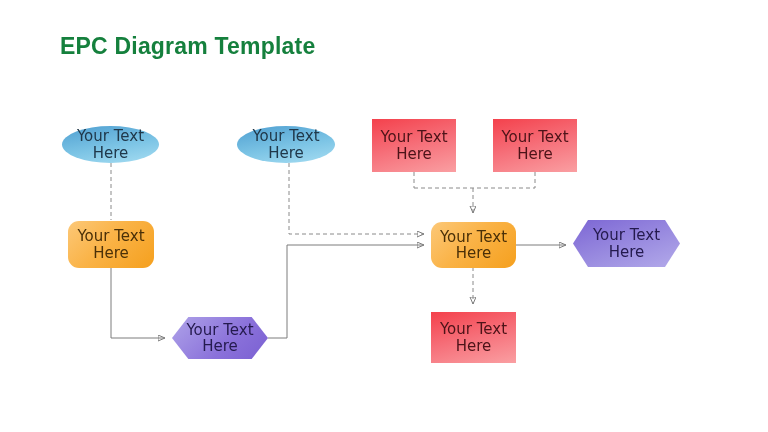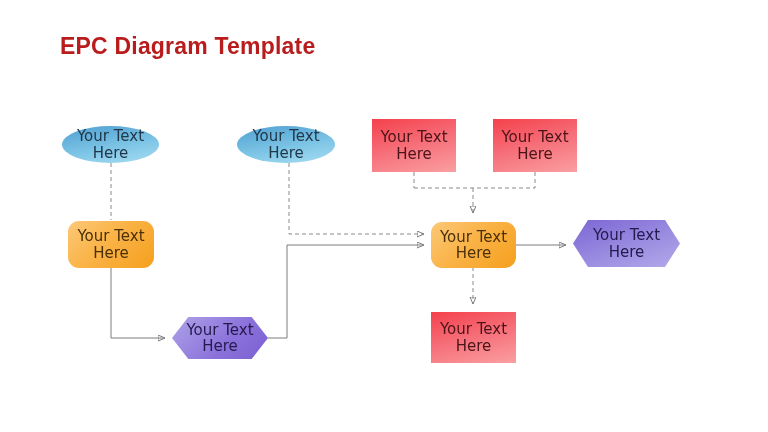--- a/index.html
+++ b/index.html
@@ -3,21 +3,21 @@
 <meta charset="utf-8">
 <style>
   html,body{margin:0;padding:0;background:#ffffff;}
   .stage{
     position:relative;width:768px;height:432px;background:#ffffff;
     font-family:"DejaVu Sans","Liberation Sans",sans-serif;overflow:hidden;
   }
   .page-title{
     position:absolute;left:60px;top:33px;margin:0;
     font-family:"Liberation Sans","DejaVu Sans",sans-serif;
-    font-size:23px;font-weight:700;color:#b91c1c;letter-spacing:.2px;
+    font-size:23px;font-weight:700;color:#15803d;letter-spacing:.2px;
   }
   .connector-layer{position:absolute;left:0;top:0;width:768px;height:432px;}
   .connector-layer path{fill:none;stroke:#7d7d7d;stroke-width:1;}
   .connector-layer path.dashed{stroke:#8a8a8a;stroke-dasharray:4 3;}
   .node{
     position:absolute;display:flex;align-items:center;justify-content:center;
     font-size:15px;color:#373737;text-align:center;line-height:1.1;
   }
   .node span{pointer-events:none;}
   .ellipse{

